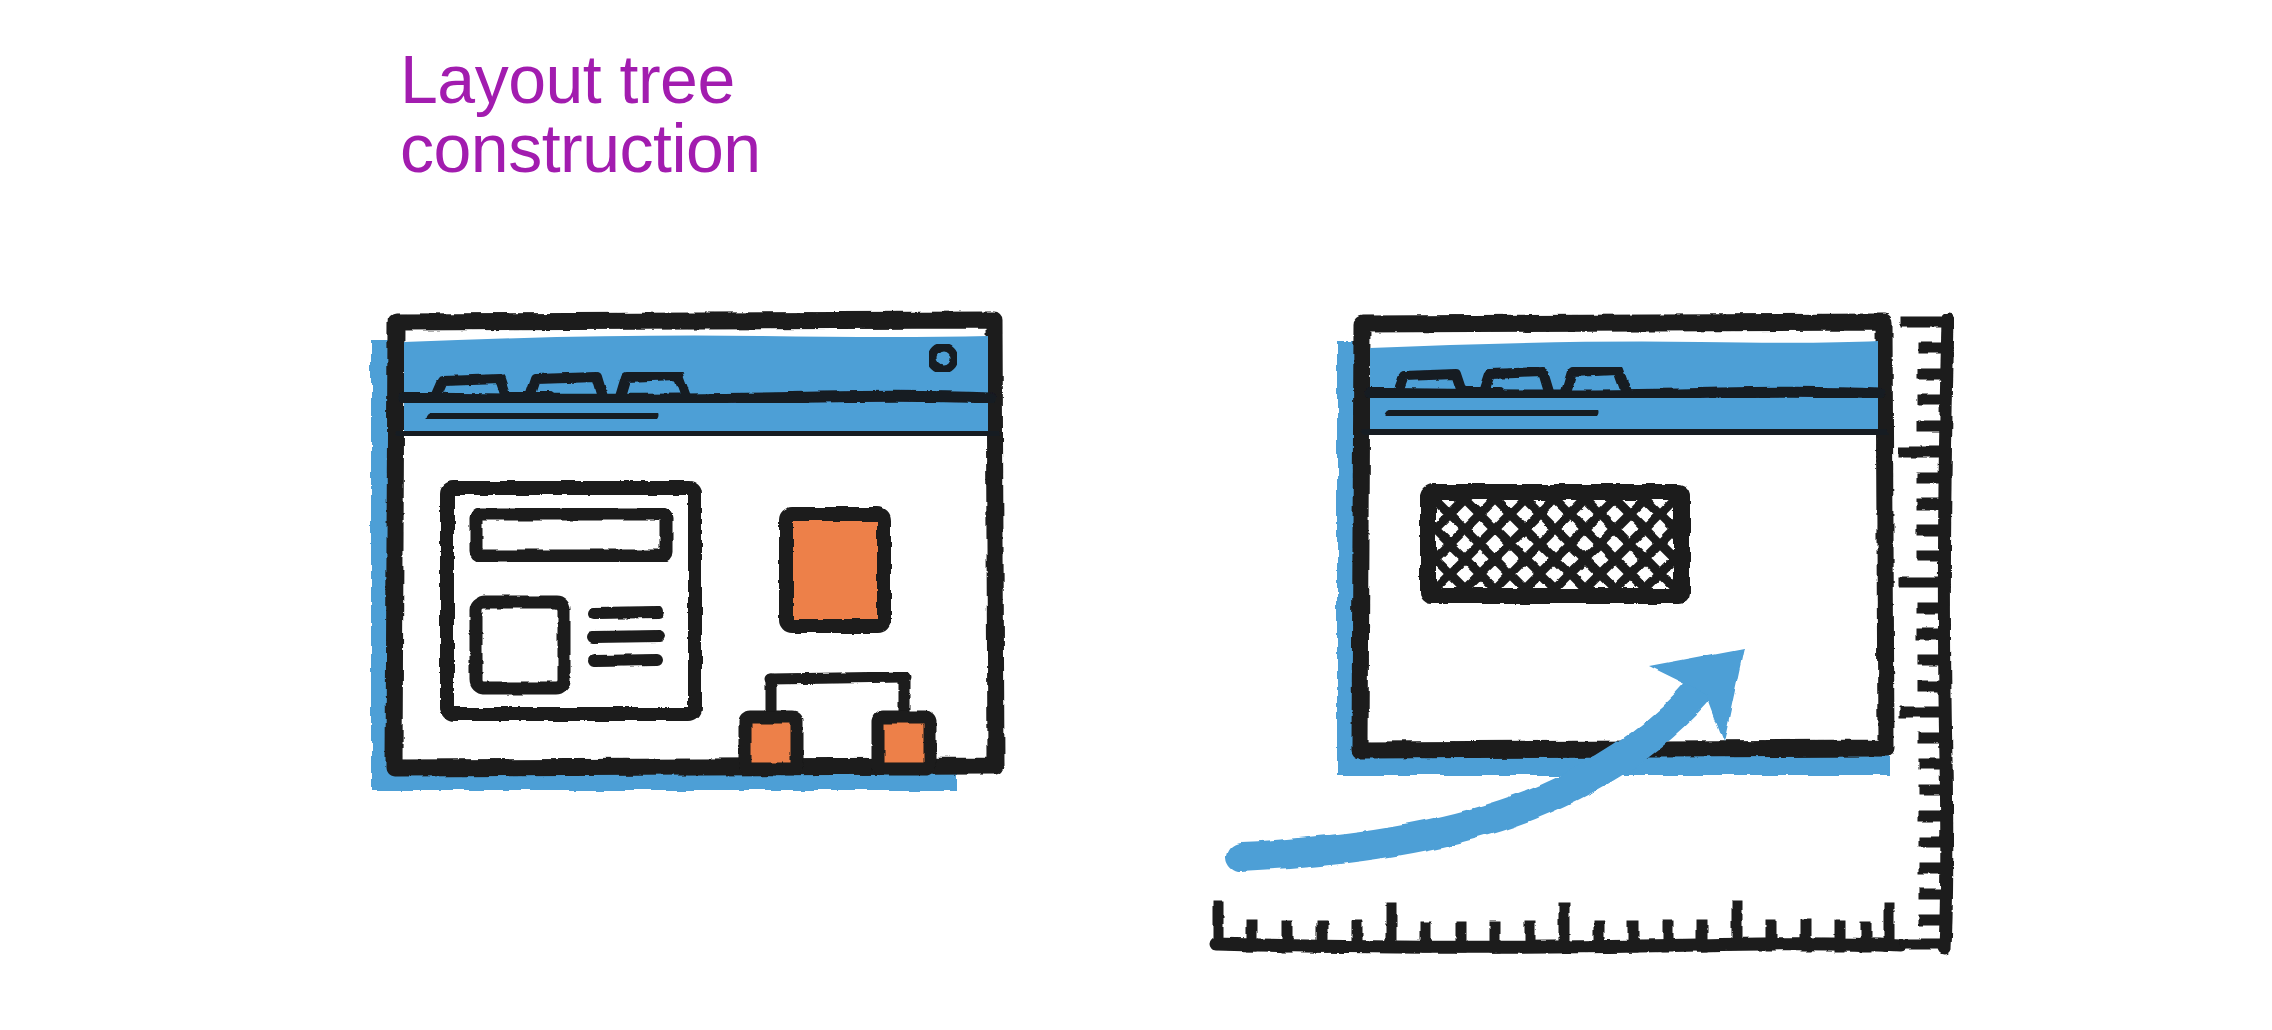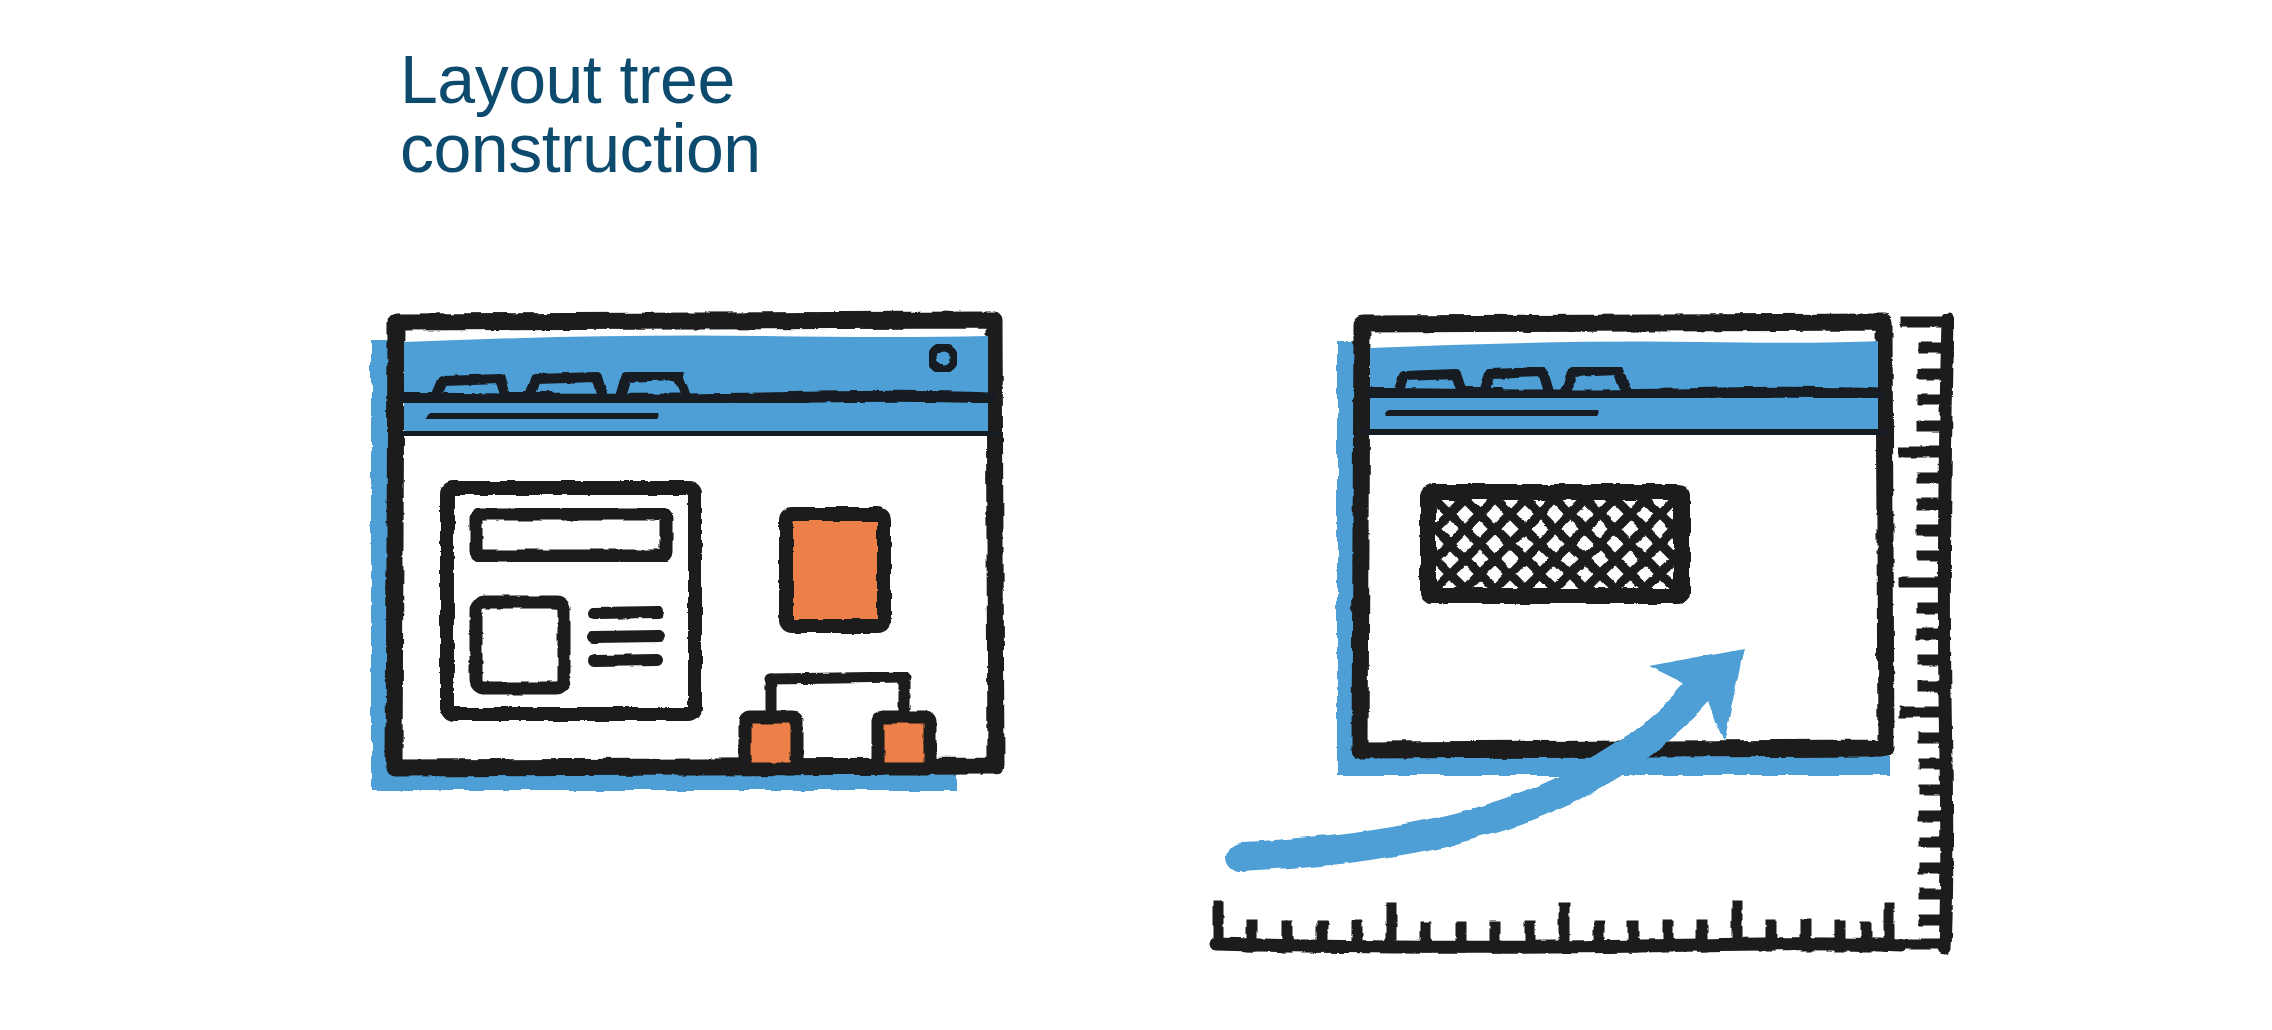--- a/index.html
+++ b/index.html
@@ -27,21 +27,21 @@
   }
   #panel-left  { left: 0px;    width: 1136px; }
   #panel-right { left: 1136px; width: 1136px; }
 
   .panel-title {
     position: absolute;
     font-family: "Liberation Sans", sans-serif;
     font-weight: 400;
     font-size: 68px;
     line-height: 1.02;
-    color: #0c4a6e;
+    color: #a21caf;
     letter-spacing: -0.5px;
     white-space: pre-line;
     user-select: none;
   }
   #title-left  { left: 400px; top: 45px; }
 
   .art {
     position: absolute;
     left: 0;
     top: 0;

